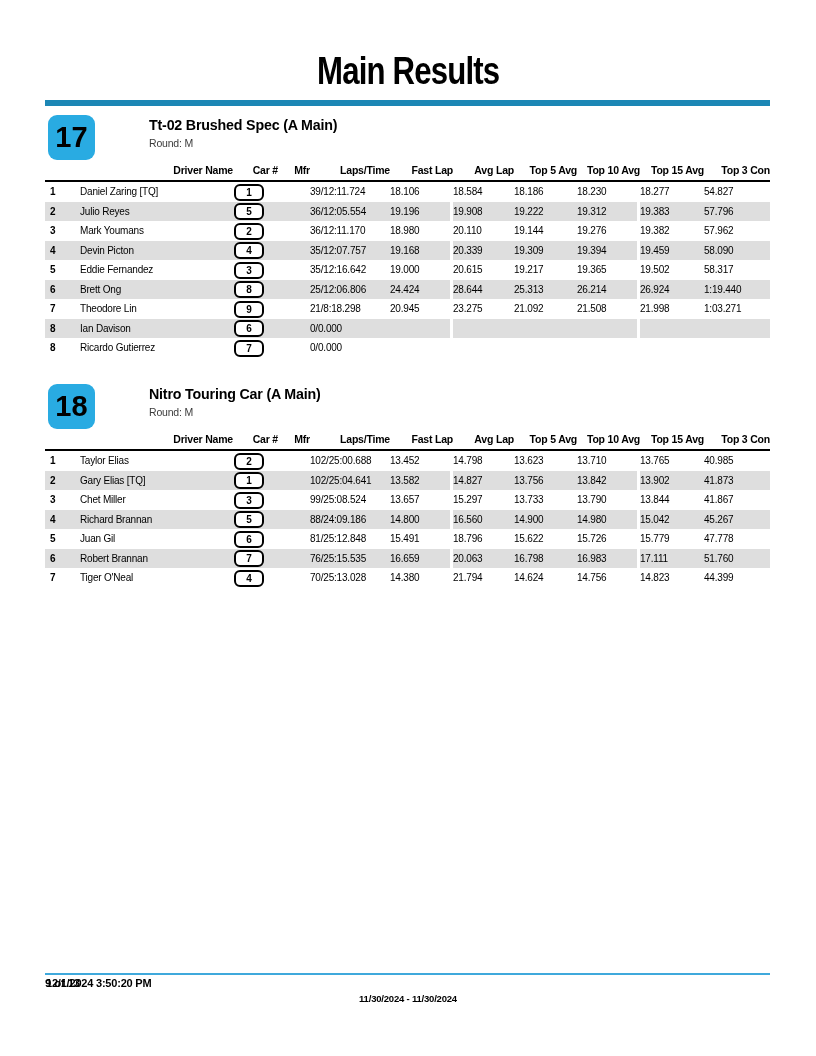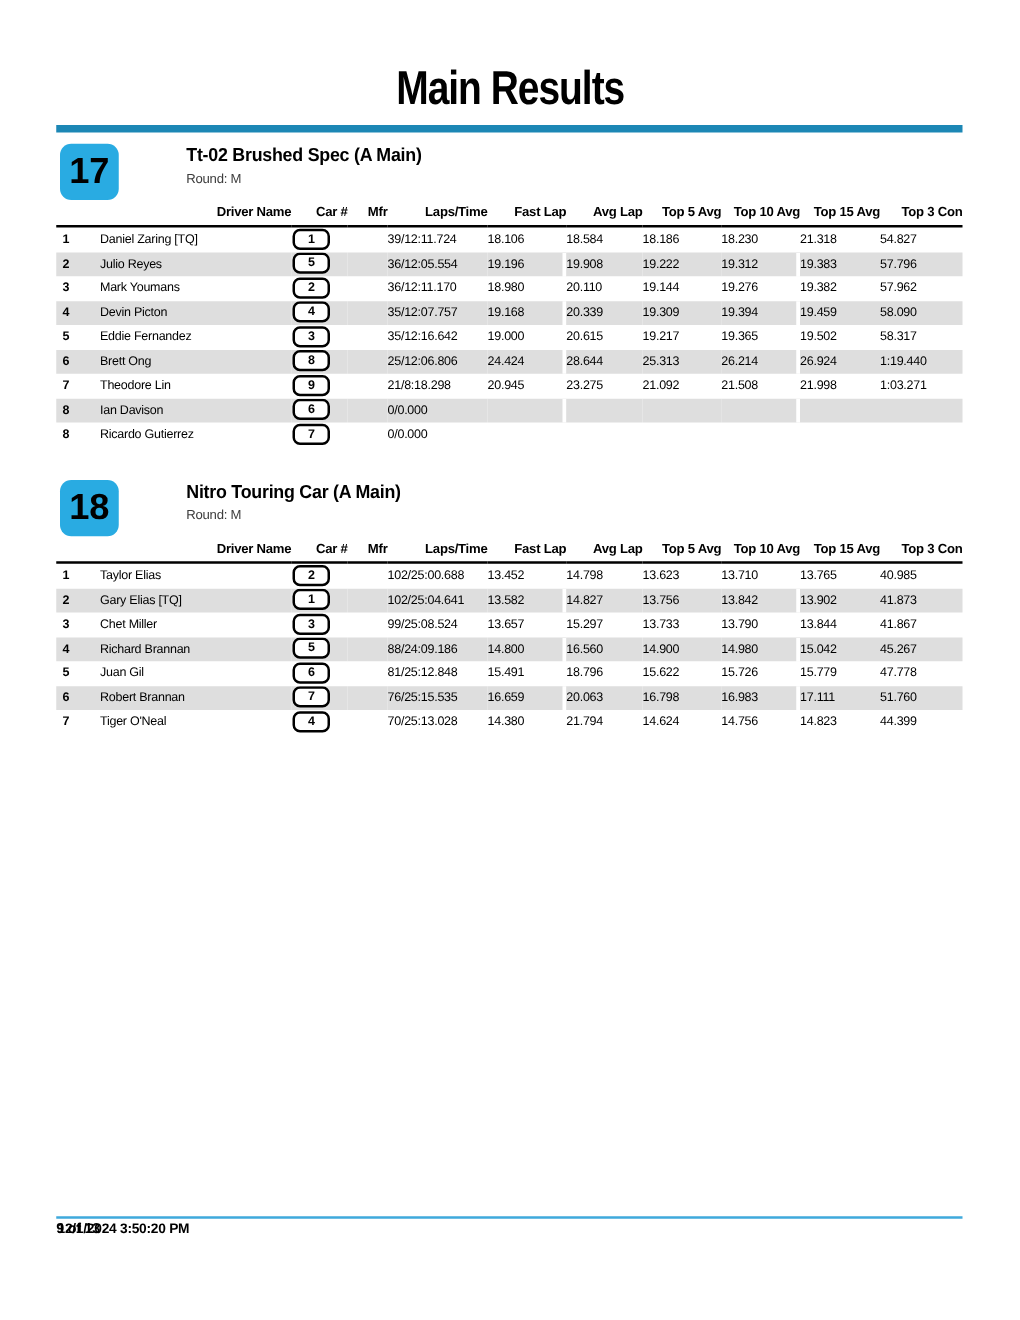--- a/index.html
+++ b/index.html
@@ -111,21 +111,21 @@
           <tr>
             <td class="c0">1</td>
             <td class="c1">Daniel Zaring [TQ]</td>
             <td class="c2"><span class="car-badge">1</span></td>
             <td class="c3"></td>
             <td class="c4">39/12:11.724</td>
             <td class="c5">18.106</td>
             <td class="c6">18.584</td>
             <td class="c7">18.186</td>
             <td class="c8">18.230</td>
-            <td class="c9">21.318</td>
+            <td class="c9">18.277</td>
             <td class="c10">54.827</td>
           </tr>
           <tr class="stripe">
             <td class="c0">2</td>
             <td class="c1">Julio Reyes</td>
             <td class="c2"><span class="car-badge">5</span></td>
             <td class="c3"></td>
             <td class="c4">36/12:05.554</td>
             <td class="c5">19.196</td>
             <td class="c6">19.908</td>
@@ -355,15 +355,16 @@
             <td class="c8">14.756</td>
             <td class="c9">14.823</td>
             <td class="c10">44.399</td>
           </tr>
         </tbody>
     </table>
   </section>
 
   <div class="footer-rule"></div>
   <div class="footer-left">12/1/2024 3:50:20 PM</div>
+  <div class="footer-dates">11/30/2024 - 11/30/2024</div>
   <div class="footer-right">9 of 13</div>
 
 </div>
 
 </body></html>

